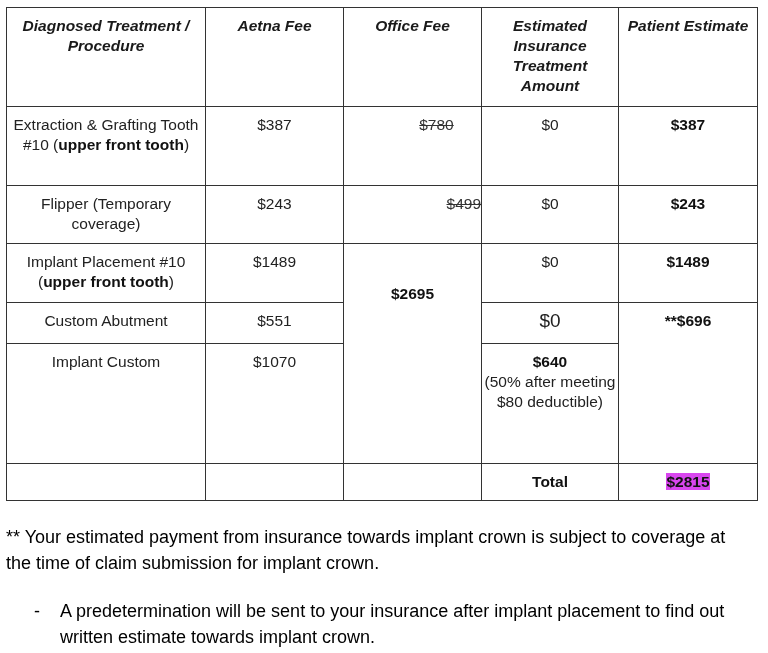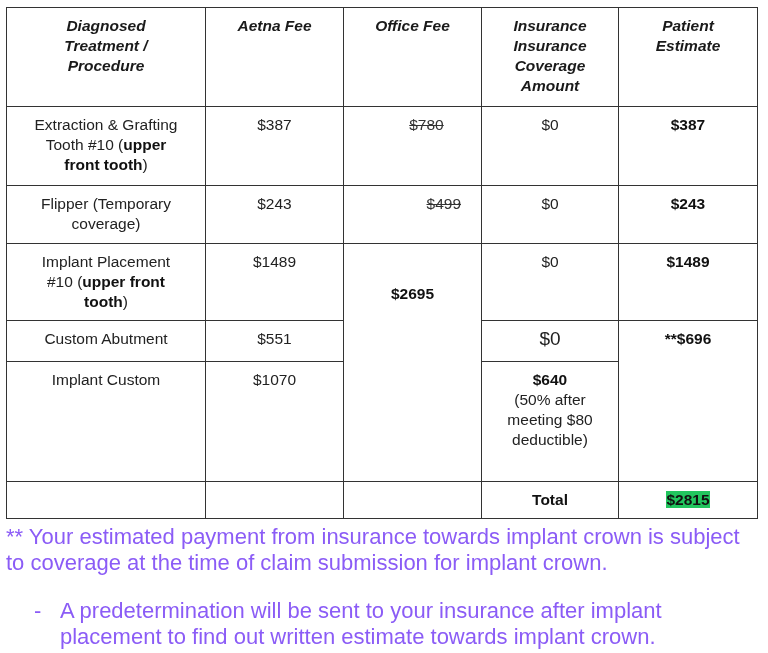--- a/index.html
+++ b/index.html
@@ -1,57 +1,57 @@
 <!DOCTYPE html>
 <html><head>
 <meta charset="utf-8">
 <style>
   html, body { margin: 0; padding: 0; background: #ffffff; }
   body { width: 768px; height: 653px; position: relative; overflow: hidden;
          font-family: "Liberation Sans", sans-serif; color: #222; }
   table.estimate { position: absolute; left: 6px; top: 7px; width: 751px;
                    border-collapse: collapse; table-layout: fixed; font-size: 15.5px; }
   table.estimate td, table.estimate th { border: 1.5px solid #333; text-align: center;
-                   padding: 8px 20px; line-height: 20px; vertical-align: top; }
+                   padding: 8px 0; line-height: 20px; vertical-align: top; }
   table.estimate th { font-weight: bold; font-style: italic; color: #1a1a1a; }
   .hdr-row { height: 99px; }
   .r1 { height: 79px; }
   .r2 { height: 58px; }
   .r3 { height: 59px; }
   .r4 { height: 41px; }
   .r5 { height: 120px; }
   .r6 { height: 37px; }
   td.mid { vertical-align: middle; }
   .strike { text-decoration: line-through; color: #333; }
   .b { font-weight: bold; color: #111; }
   .big { font-size: 19px; }
-  .hl { background: #22c55e; }
-  .note { position: absolute; left: 6px; width: 740px; font-size: 22px;
-          line-height: 26px; color: #8b5cf6; }
+  .hl { background: #d946ef; }
+  .note { position: absolute; left: 6px; width: 740px; font-size: 18px;
+          line-height: 26px; color: #000000; }
   .note1 { top: 524px; }
   .note2 { top: 598px; left: 34px; width: 720px; display: flex; }
   .dash { width: 26px; flex: none; }
 </style>
 </head>
 <body>
 
 <table class="estimate">
   <colgroup>
     <col style="width:199px">
       <col style="width:138px">
       <col style="width:138px">
       <col style="width:137px">
       <col style="width:139px">
   </colgroup>
   <tbody>
       <tr class="hdr-row">
     <th>Diagnosed Treatment / Procedure</th>
     <th>Aetna Fee</th>
     <th>Office Fee</th>
-    <th>Insurance Insurance Coverage Amount</th>
+    <th>Estimated Insurance Treatment Amount</th>
     <th>Patient Estimate</th>
   </tr>
 
   <tr class="r1">
     <td>
       <span>Extraction &amp; Grafting Tooth #10 (</span><span class="b">upper front tooth</span><span>)</span>
     </td>
     <td>$387</td>
     <td style="text-align:center;padding-left:48px"><span class="strike">$780</span></td>
     <td class="mid">$0</td>

